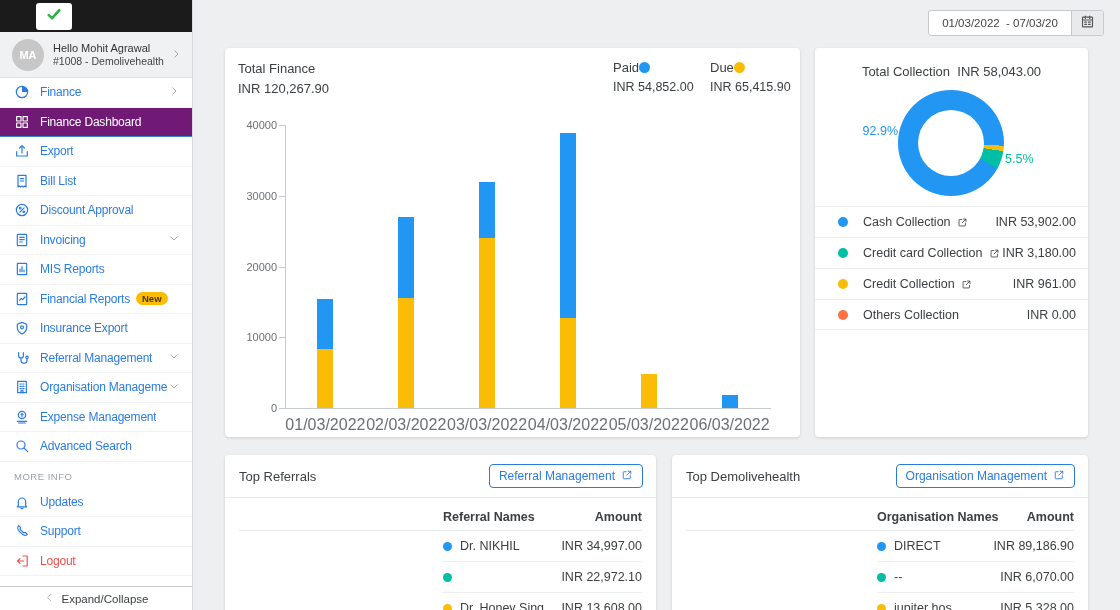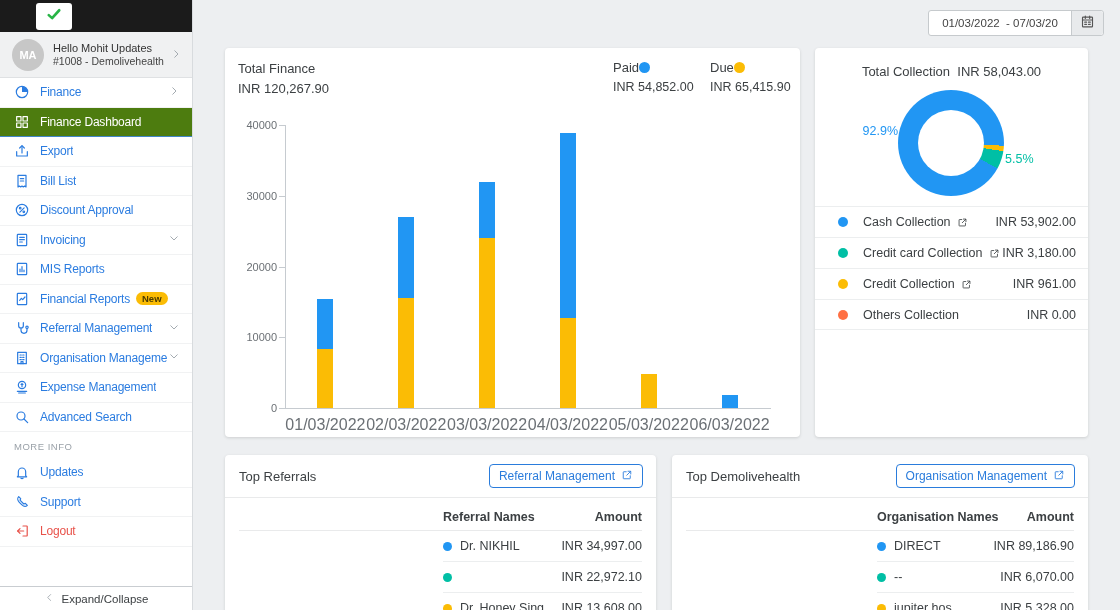--- a/index.html
+++ b/index.html
@@ -18,21 +18,21 @@
   .u-org  { font-size:10.5px; color:#444; line-height:13px; }
   .chev { color:#9aa1a8; flex:none; }
   .chev svg { width:12px; height:12px; }
 
   .nav-item { display:flex; align-items:center; height:29.5px; padding:0 12px 0 14px; border-bottom:1px solid #f1f2f3; color:#2b7ce0; font-size:12px; cursor:pointer; }
   .nav-item .ic { width:16px; height:16px; flex:none; display:flex; }
   .nav-item .ic svg { width:16px; height:16px; }
   .nav-item .lbl { margin-left:10px; white-space:nowrap; overflow:hidden; letter-spacing:-0.2px; }
   .nav-item .badge { margin-left:6px; background:#fbbc05; color:#4a3b00; font-size:9.5px; padding:1px 6px; border-radius:8px; font-weight:bold; }
   .nav-item .chev { margin-left:auto; }
-  .nav-item.selected { background:#4d7c0f; color:#fff; border-bottom-color:#4187c7; }
+  .nav-item.selected { background:#701a75; color:#fff; border-bottom-color:#4187c7; }
   .nav-item.danger { color:#e8524a; }
   .section-label { height:26px; padding:9px 14px 3px; font-size:9.5px; color:#9aa1a8; letter-spacing:.5px; }
   .expand-bar { position:absolute; bottom:0; left:0; width:100%; height:24px; background:#fff; border-top:1px solid #c9cdd1; display:flex; align-items:center; justify-content:center; gap:7px; font-size:11.5px; color:#3c4043; cursor:pointer; }
   .expand-bar .chev svg{ width:11px; height:11px; }
 
   
   .date-group { position:absolute; left:928px; top:10px; height:26px; display:flex; border:1px solid #c6cacd; border-radius:3px; background:#fff; }
   .date-input { width:142px; font-size:11.5px; color:#444; display:flex; align-items:center; justify-content:center; cursor:text; white-space:pre; }
   .cal-btn { width:32px; background:#e8eaec; border:none; border-left:1px solid #c6cacd; border-radius:0 3px 3px 0; color:#555; display:flex; align-items:center; justify-content:center; cursor:pointer; }
   .cal-btn svg { width:15px; height:15px; }
@@ -99,21 +99,21 @@
   <div class="brand-bar">
     <div class="logo-box">
         <span><svg viewBox="0 0 24 24" fill="none" stroke="currentColor" stroke-width="1.8" stroke-linecap="round" stroke-linejoin="round">
             <path d="M5 13.5l4.5 4L19 7" stroke-width="3.5"></path>
           </svg></span>
       </div>
   </div>
   <div class="user-card">
     <div class="avatar">MA</div>
     <div class="u-txt">
-      <div class="u-name">Hello Mohit Updates</div>
+      <div class="u-name">Hello Mohit Agrawal</div>
       <div class="u-org">#1008 - Demolivehealth</div>
     </div>
     <span class="chev"><svg viewBox="0 0 24 24" fill="none" stroke="currentColor" stroke-width="1.8" stroke-linecap="round" stroke-linejoin="round">
           <path d="M9.5 5.5l6.5 6.5-6.5 6.5"></path>
         </svg></span>
   </div>
   <nav id="side-nav">
       <div class="nav-item">
         <span class="ic">
           <svg viewBox="0 0 24 24" fill="none" stroke="currentColor" stroke-width="1.8" stroke-linecap="round" stroke-linejoin="round">
@@ -190,20 +190,29 @@
       </div>
       <div class="nav-item">
         <span class="ic">
           <svg viewBox="0 0 24 24" fill="none" stroke="currentColor" stroke-width="1.8" stroke-linecap="round" stroke-linejoin="round">
             <rect x="5" y="3.5" width="14" height="17" rx="1"></rect>
             <path d="M8.5 14l2.5-3 2 2 3.5-4"></path>
           </svg>
         </span>
         <span class="lbl">Financial Reports</span>
         <span class="badge">New</span>
+      </div>
+      <div class="nav-item">
+        <span class="ic">
+          <svg viewBox="0 0 24 24" fill="none" stroke="currentColor" stroke-width="1.8" stroke-linecap="round" stroke-linejoin="round">
+            <path d="M12 3.5l7 2.8v4.9c0 4.6-3 7.8-7 9.8-4-2-7-5.2-7-9.8V6.3z"></path>
+            <circle cx="12" cy="11" r="2.2"></circle>
+          </svg>
+        </span>
+        <span class="lbl">Insurance Export</span>
       </div>
       <div class="nav-item">
         <span class="ic">
           <svg viewBox="0 0 24 24" fill="none" stroke="currentColor" stroke-width="1.8" stroke-linecap="round" stroke-linejoin="round">
             <path d="M7 4v4.5a3.5 3.5 0 0 0 7 0V4"></path>
             <path d="M10.5 12v3.5a4.5 4.5 0 0 0 9 0V13"></path>
             <circle cx="19.5" cy="11" r="1.8"></circle>
           </svg>
         </span>
         <span class="lbl">Referral Management</span>

